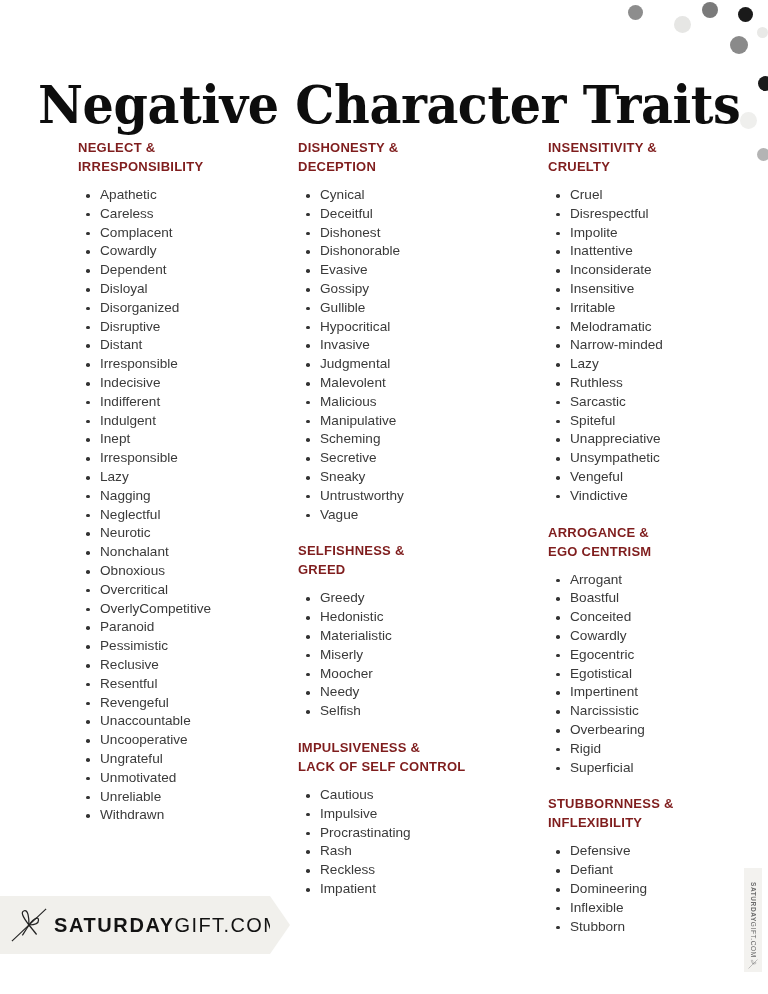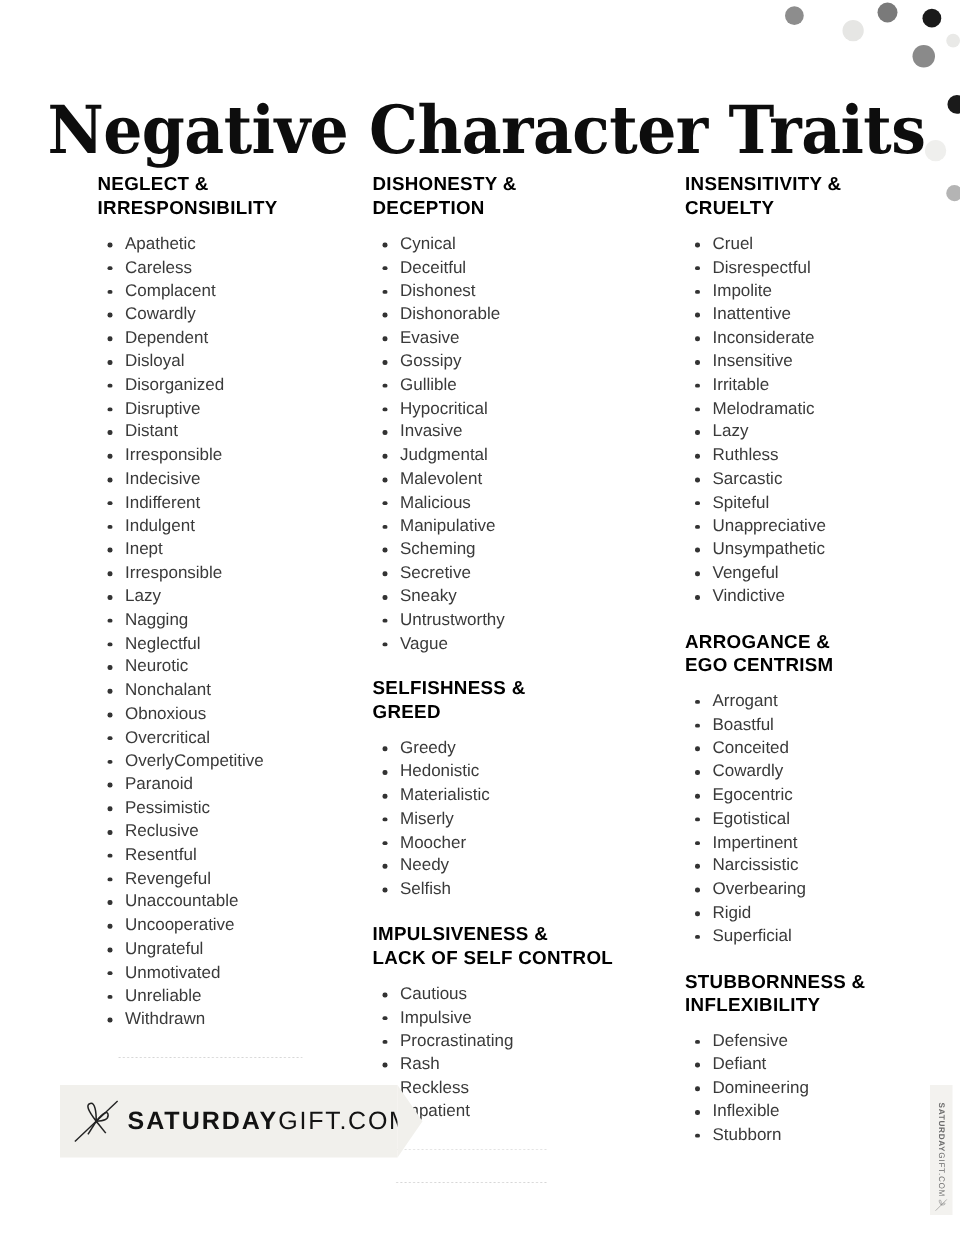--- a/index.html
+++ b/index.html
@@ -58,25 +58,25 @@
     top: 0;
   }
   .col-1 { left: 78px;  width: 220px; }
   .col-2 { left: 298px; width: 230px; }
   .col-3 { left: 548px; width: 220px; }
 
   .group { }
   .group + .group { margin-top: 17px; }
 
   .group-heading {
-    font-size: 15px;
+    font-size: 13px;
     line-height: 19px;
     font-weight: 600;
     letter-spacing: 0.25px;
-    color: #000000;
+    color: #7f1d1d;
     margin: 0 0 10px 0;
     white-space: pre-line;
   }
 
   ul.trait-list {
     list-style: none;
     margin: 0;
     padding: 0;
   }
   ul.trait-list li {
@@ -107,27 +107,26 @@
     background-size: 3.4px 3px;
     background-repeat: repeat-x;
     background-position: 0 0;
   }
   .col-2 .blank-line { width: 122px; margin-left: 18px; }
 
   
   .logo-banner {
     position: absolute;
     left: 0;
-    top: 868px;
+    top: 896px;
     height: 58px;
     width: 270px;
     background: #f1f0ec;
     display: flex;
     align-items: center;
-    margin-left: 48px;
   }
   .logo-banner::after {
     content: "";
     position: absolute;
     left: 270px;
     top: 0;
     width: 0;
     height: 0;
     border-top: 29px solid transparent;
     border-bottom: 29px solid transparent;
@@ -302,20 +301,21 @@
 CRUELTY</div>
         <ul class="trait-list">
           <li>Cruel</li>
           <li>Disrespectful</li>
           <li>Impolite</li>
           <li>Inattentive</li>
           <li>Inconsiderate</li>
           <li>Insensitive</li>
           <li>Irritable</li>
           <li>Melodramatic</li>
+          <li>Narrow-minded</li>
           <li>Lazy</li>
           <li>Ruthless</li>
           <li>Sarcastic</li>
           <li>Spiteful</li>
           <li>Unappreciative</li>
           <li>Unsympathetic</li>
           <li>Vengeful</li>
           <li>Vindictive</li>
         </ul>
       </div>

